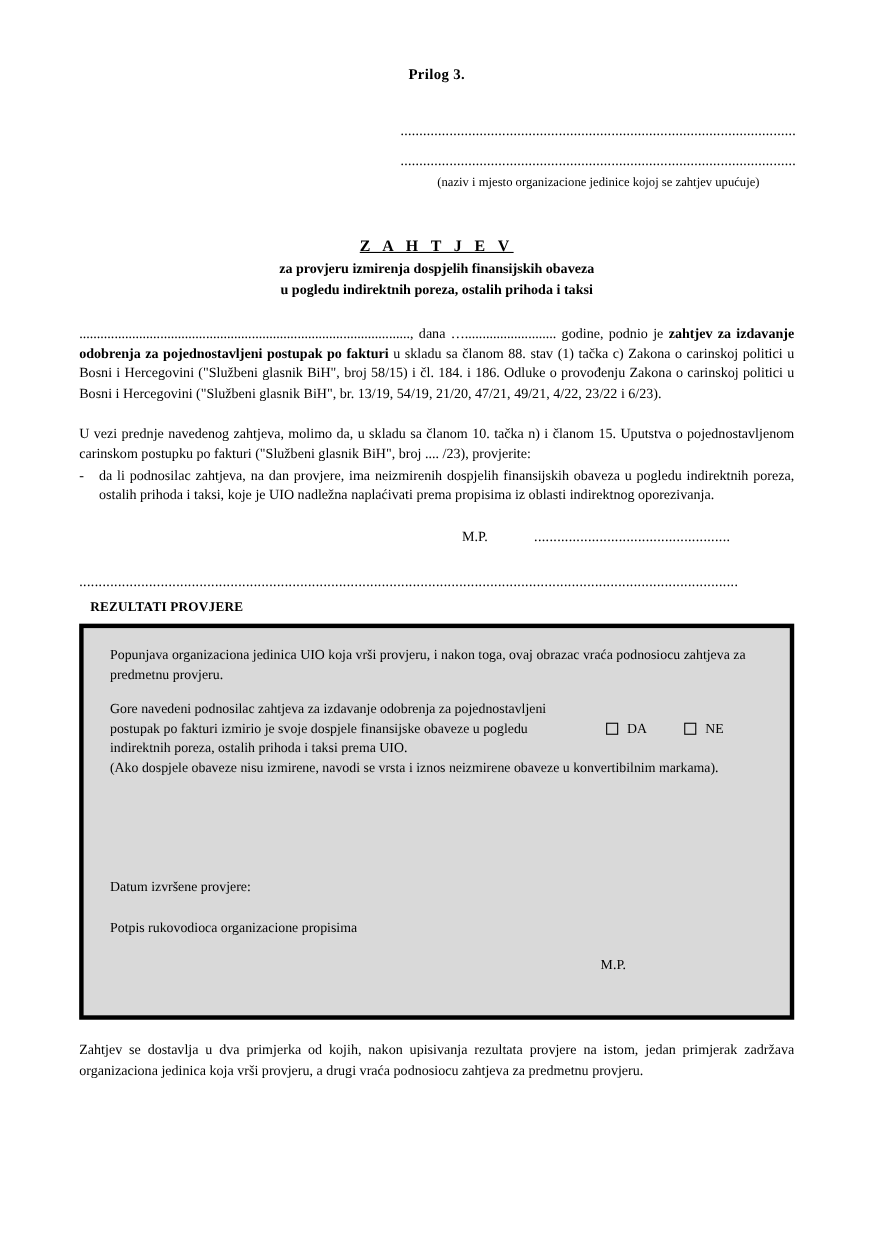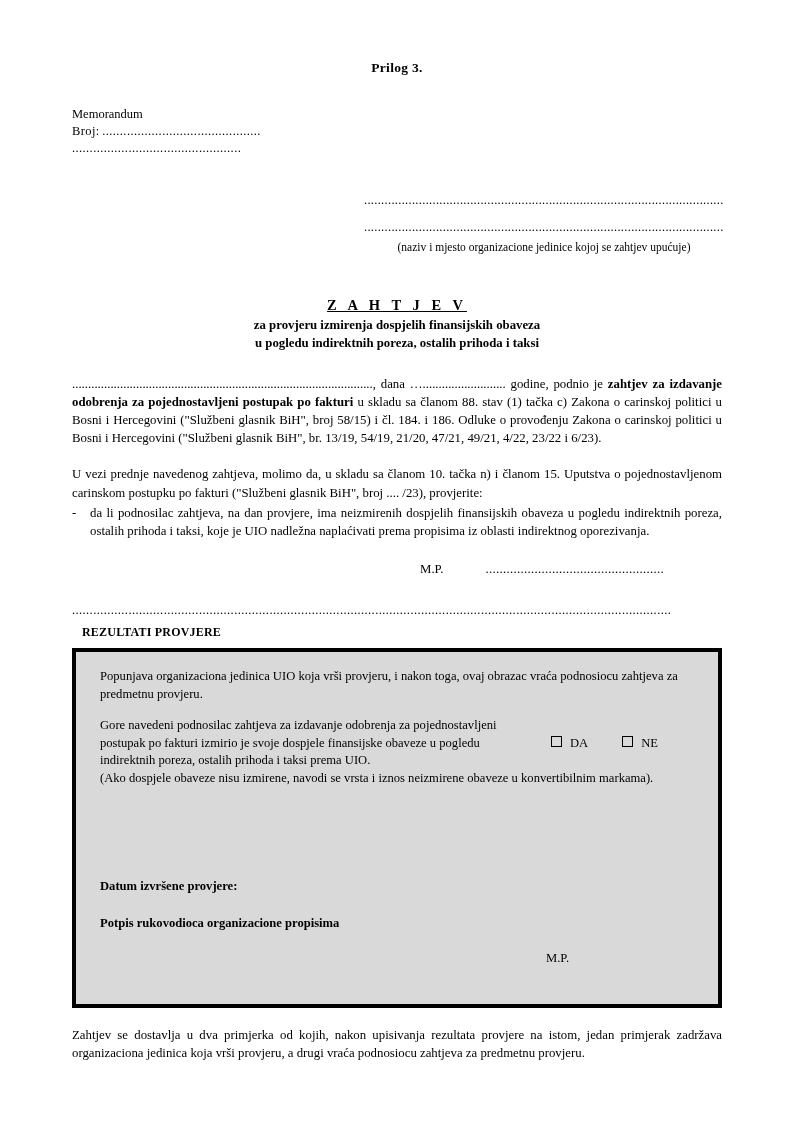--- a/index.html
+++ b/index.html
@@ -153,49 +153,44 @@
     font-size: 12.6px;
   }
   .checkbox {
     display: inline-block;
     width: 9px;
     height: 9px;
     border: 1px solid #000;
     background: #d9d9d9;
     margin-right: 8px;
   }
-  .check-opt { margin-right: 34px; display: flex; }
+  .check-opt { margin-right: 34px; display: flex; align-items: center;}
   .rb-mid { margin-right: 190px; }
   .rb-spacer-1 { height: 78px; }
-  .rb-line { margin-bottom: 22px; font-size: 12.6px; font-weight: bold; }
+  .rb-line { margin-bottom: 22px; font-size: 12.6px; }
   .rb-mp {
     position: absolute;
     left: 470px;
     bottom: 38px;
     font-size: 12.6px;
   }
   .footer-text {
     margin-top: 18px;
     font-size: 12.8px;
     line-height: 1.42;
     text-align: justify;
   }
 </style>
 </head>
 <body>
 
 <div class="page">
 
   <div class="doc-title">Prilog 3.</div>
 
-  <div class="memo-block">
-    <div>Memorandum</div>
-    <div class="dots-line">Broj: .............................................</div>
-    <div class="dots-line">................................................</div>
-  </div>
 
   <div class="addressee">
     <span class="dots">................................................................................................................</span>
     <span class="dots">................................................................................................................</span>
     <span class="caption">(naziv i mjesto organizacione jedinice kojoj se zahtjev upućuje)</span>
   </div>
 
   <div class="title-block">
     <div class="title-main">Z A H T J E V</div>
     <div class="title-sub">za provjeru izmirenja dospjelih finansijskih obaveza</div>

